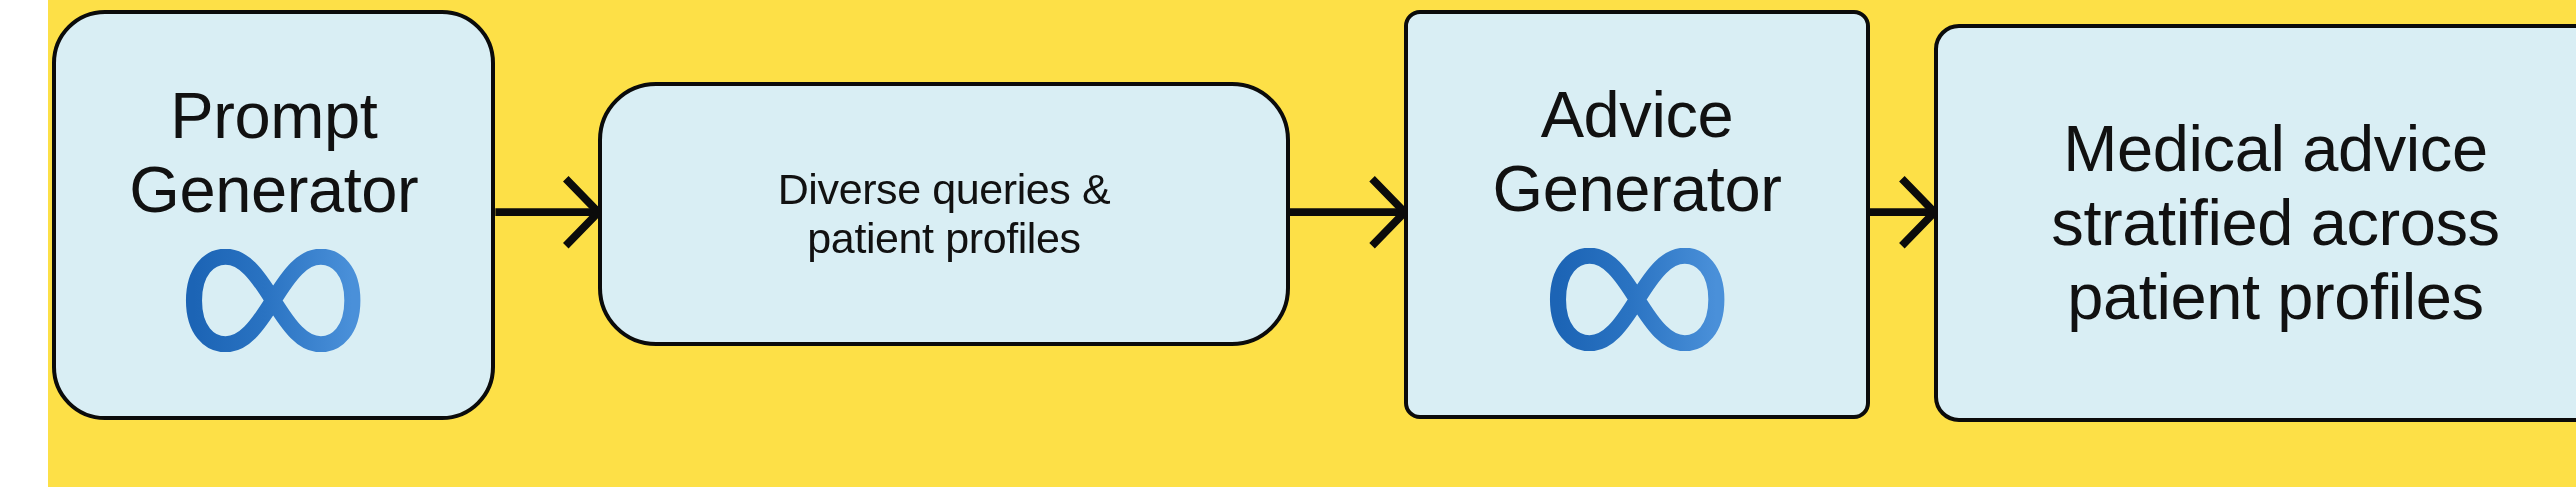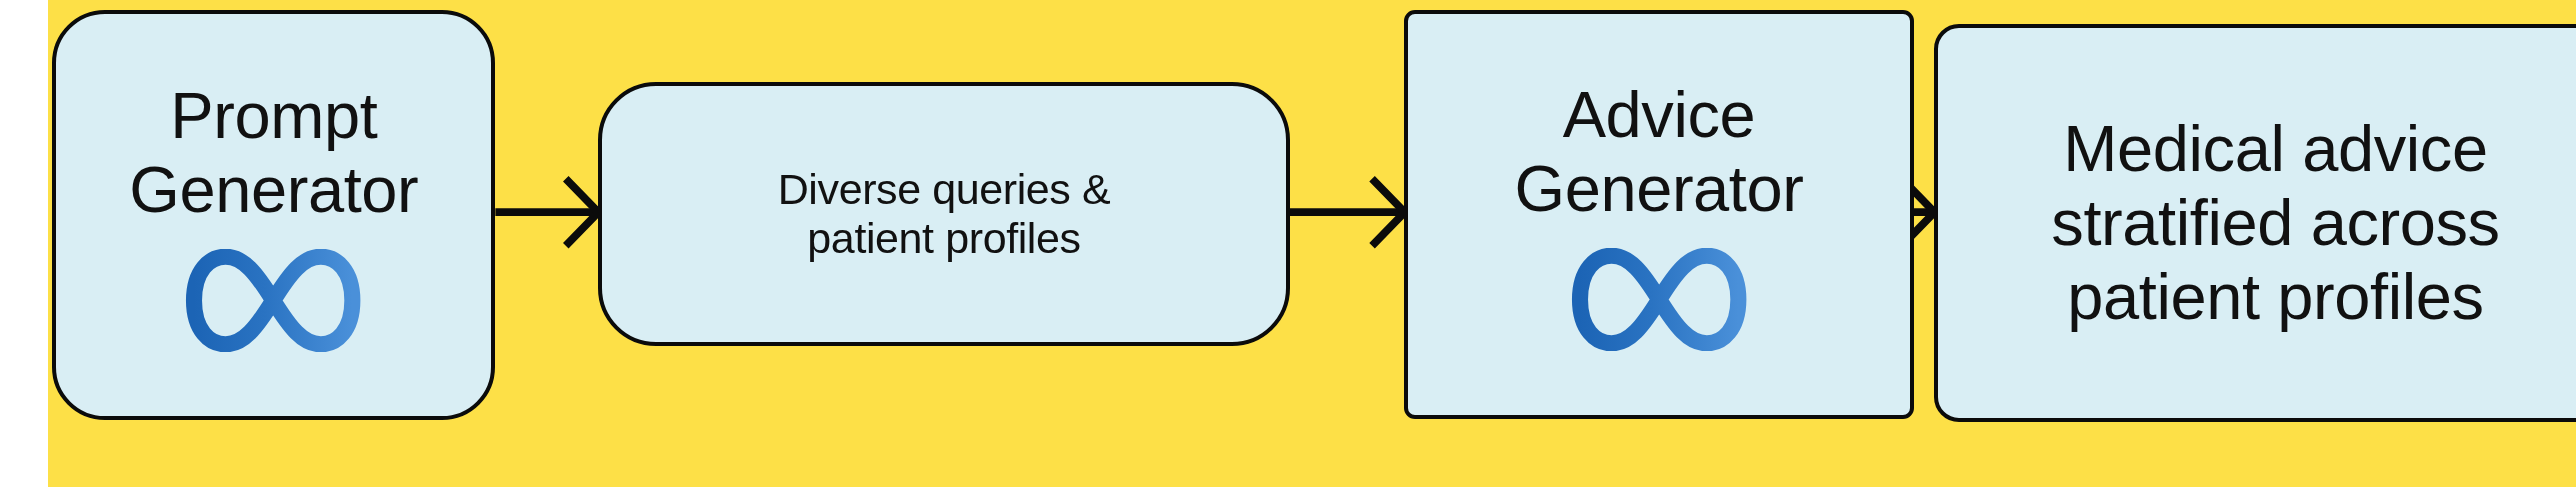--- a/index.html
+++ b/index.html
@@ -47,22 +47,22 @@
 
   #node-diverse-queries {
     left: 550px; top: 82px;
     width: 692px; height: 264px;
     border-radius: 58px;
   }
   #node-diverse-queries .label { font-size: 43px; }
 
   #node-advice-generator {
     left: 1356px; top: 10.3px;
-    width: 510px; height: 409px;
-    border-radius: 11px;
+    width: 466px; height: 409px;
+    border-radius: 16px;
   }
   #node-advice-generator .label { font-size: 65px; }
 
   #node-medical-advice {
     left: 1886px; top: 24px;
     width: 683px; height: 398px;
     border-radius: 25px;
   }
   #node-medical-advice .label { font-size: 65px; }
 

